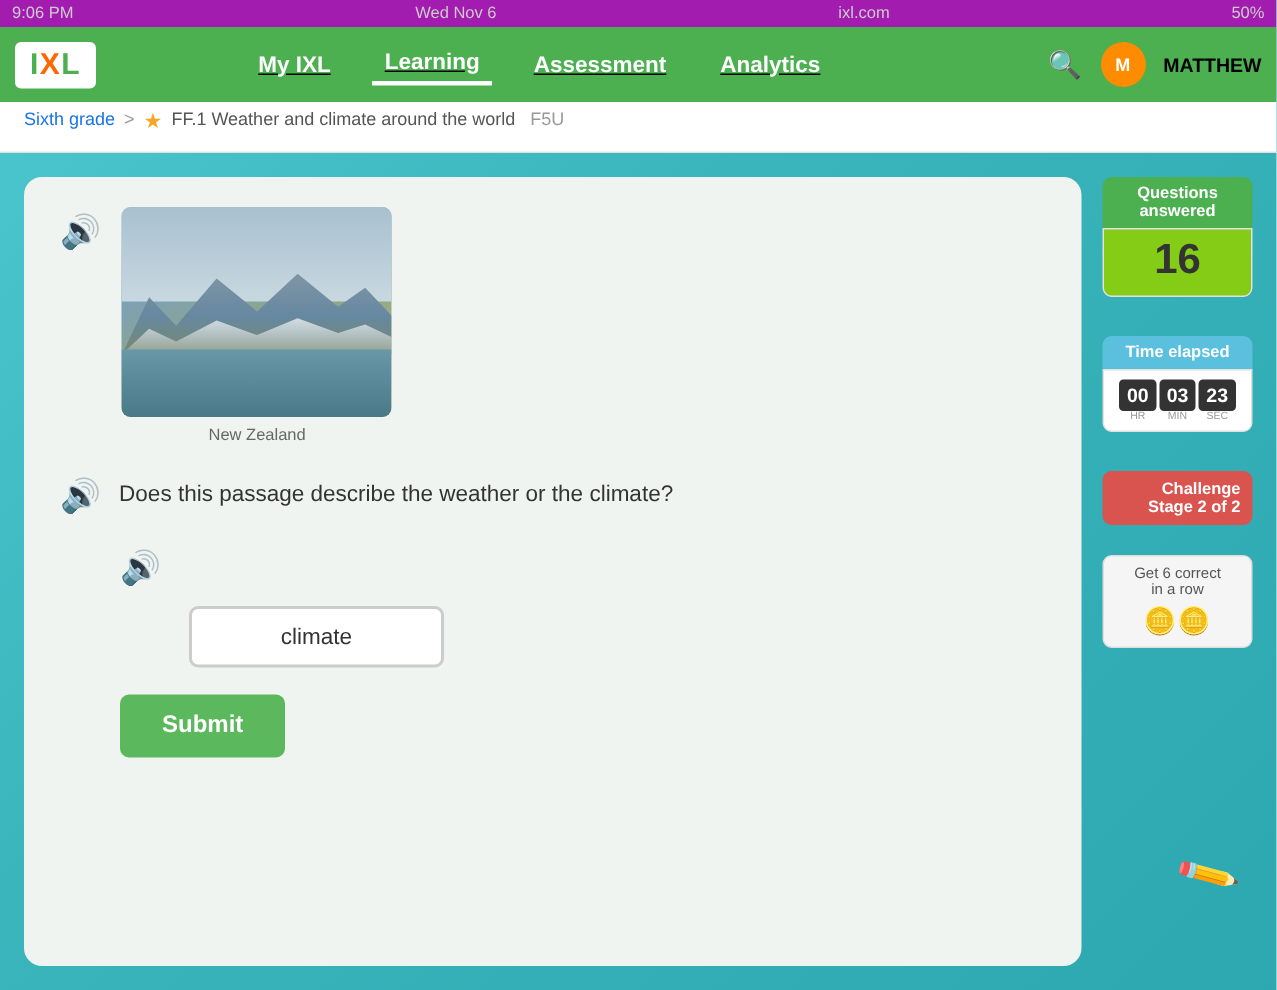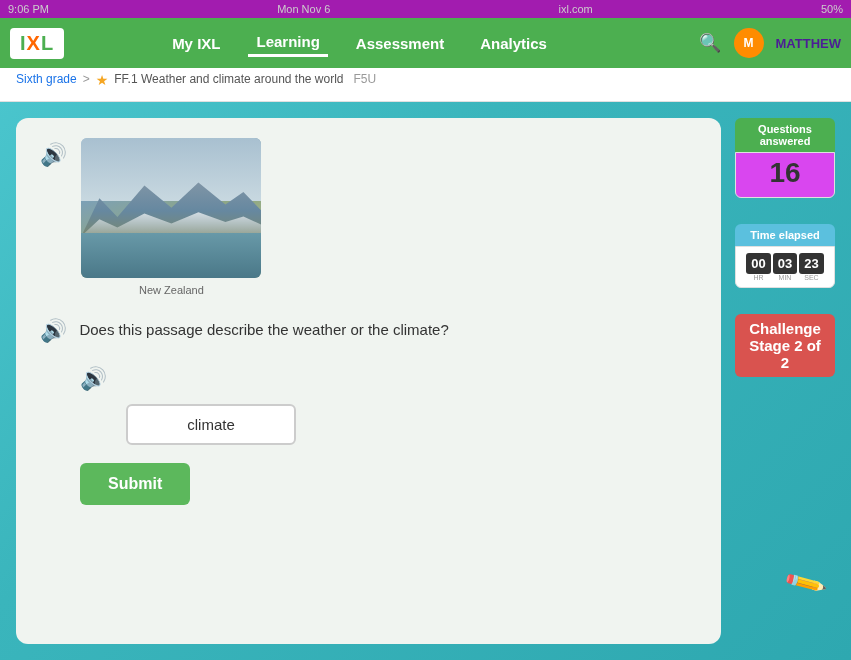--- a/index.html
+++ b/index.html
@@ -47,20 +47,21 @@
 
     .ixl-logo .x-letter {
       color: #ff6600;
     }
 
     .nav-links {
       display: flex;
       gap: 20px;
       margin-left: 80px;
       align-items: center;
+      text-decoration: underline;
     }
 
     .nav-link {
       color: white;
       font-size: 15px;
       font-weight: bold;
       text-decoration: none;
       cursor: pointer;
       padding: 4px 8px;
     }
@@ -89,21 +90,21 @@
       height: 30px;
       display: flex;
       align-items: center;
       justify-content: center;
       color: white;
       font-size: 12px;
       font-weight: bold;
     }
 
     .username-label {
-      color: #4c1d95;
+      color: #000000;
       font-size: 13px;
       font-weight: bold;
     }
 
     
     .breadcrumb-bar {
       background: white;
       padding: 4px 16px;
       font-size: 12px;
       color: #555;
@@ -293,21 +294,21 @@
     .sidebar-card.green-header {
       background: #4caf50;
       color: white;
       font-size: 11px;
       font-weight: bold;
       padding: 5px 8px;
       border-radius: 6px 6px 0 0;
     }
 
     .sidebar-count-card {
-      background: #d946ef;
+      background: #84cc16;
       border-radius: 0 0 6px 6px;
       padding: 4px 8px 8px;
       text-align: center;
       border: 1px solid #e0e0e0;
     }
 
     .big-number {
       font-size: 28px;
       font-weight: bold;
       color: #333;
@@ -353,25 +354,25 @@
 
     .time-col {
       display: flex;
       flex-direction: column;
       align-items: center;
     }
 
     .sidebar-challenge {
       background: #d9534f;
       color: white;
-      font-size: 15px;
+      font-size: 11px;
       font-weight: bold;
       padding: 6px 8px;
       border-radius: 6px;
-      text-align: center;
+      text-align: right;
       margin-top: 6px;
     }
 
     .sidebar-get-correct {
       background: #f5f5f5;
       border: 1px solid #ddd;
       border-radius: 6px;
       padding: 6px 8px;
       font-size: 10px;
       color: #555;
@@ -389,21 +390,21 @@
       color: #5bc0de;
       transform: rotate(-30deg);
       display: inline-block;
     }
   </style>
 </head>
 <body>
 
 <div class="status-bar">
   <span>9:06 PM</span>
-  <span>Mon Nov 6</span>
+  <span>Wed Nov 6</span>
   <span>ixl.com</span>
   <span>50%</span>
 </div>
 
 <div class="nav-bar">
   <div class="ixl-logo">
     I<span class="x-letter">X</span>L
   </div>
   <div class="nav-links">
     <span class="nav-link">My IXL</span>
@@ -493,20 +494,25 @@
           <div class="time-label">SEC</div>
         </div>
       </div>
     </div>
 
     <div class="sidebar-challenge">
       <div>Challenge</div>
       <div>Stage 2 of 2</div>
     </div>
 
+    <div class="sidebar-get-correct">
+      <div>Get 6 correct</div>
+      <div>in a row</div>
+      <div class="sidebar-coins">🪙🪙</div>
+    </div>
 
   </div>
 
 </div>
 
 <div style="position:relative;">
   <div style="position:fixed; bottom:60px; right:28px;">
     <span class="pencil-icon">✏️</span>
   </div>
 </div>

